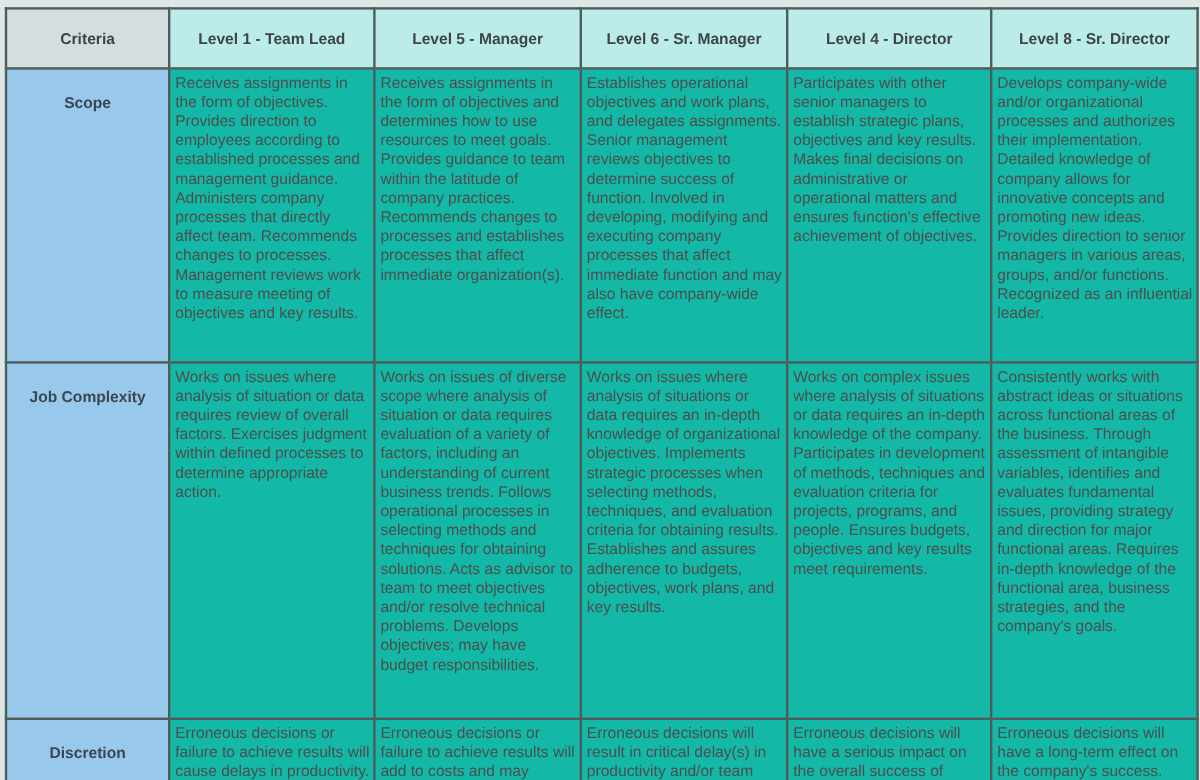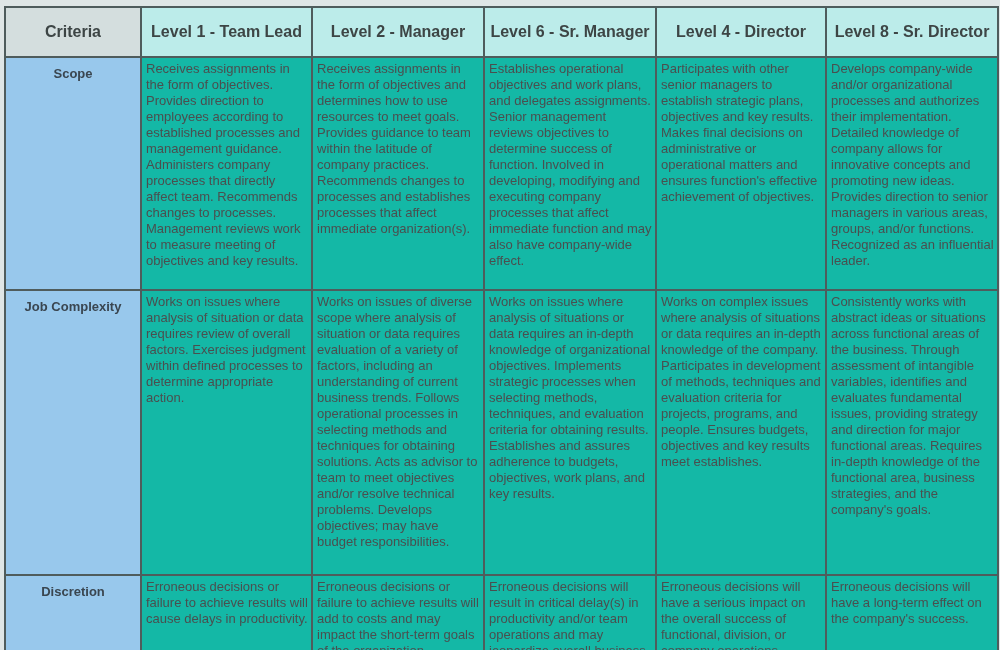--- a/index.html
+++ b/index.html
@@ -17,28 +17,28 @@
   }
   col.c0 { width: 136px; }
   col.c1 { width: 171px; }
   col.c2 { width: 172px; }
   col.c3 { width: 172px; }
   col.c4 { width: 170px; }
   col.c5 { width: 172px; }
   th, td { border: 2px solid #4f5c5c; vertical-align: top; }
   th {
     height: 46px; vertical-align: middle; text-align: center;
-    font-size: 16px; font-weight: bold; color: #3d4545;
+    font-size: 13px; font-weight: bold; color: #3d4545;
     background: #bcecea;
   }
   th.criteria-head { background: #d4dede; }
   td.crit {
     background: #98c8ec; text-align: center;
     font-size: 13px; font-weight: bold; color: #3a4650;
-    padding-top: 8px;
+    padding-top: 20px;
   }
   td.cell {
     background: #14b8a6; color: #4a4f4f;
     font-size: 13px; line-height: 16px;
     padding: 3px 3px 3px 4px;
   }
   tr.r-scope td { height: 222px; }
   tr.r-complex td { height: 274px; margin-left: 23px; }
   tr.r-disc td { height: 80px; }
 </style>
@@ -52,41 +52,41 @@
         <col class="c1">
         <col class="c2">
         <col class="c3">
         <col class="c4">
         <col class="c5">
   </colgroup>
   <thead>
     <tr>
       <th class="criteria-head">Criteria</th>
       <th>Level 1 - Team Lead</th>
-      <th>Level 2 - Manager</th>
+      <th>Level 5 - Manager</th>
       <th>Level 6 - Sr. Manager</th>
       <th>Level 4 - Director</th>
       <th>Level 8 - Sr. Director</th>
     </tr>
   </thead>
   <tbody>
     <tr class="r-scope">
       <td class="crit">Scope</td>
       <td class="cell">Receives assignments in the form of objectives. Provides direction to employees according to established processes and management guidance. Administers company processes that directly affect team. Recommends changes to processes. Management reviews work to measure meeting of objectives and key results.</td>
       <td class="cell">Receives assignments in the form of objectives and determines how to use resources to meet goals. Provides guidance to team within the latitude of company practices. Recommends changes to processes and establishes processes that affect immediate organization(s).</td>
       <td class="cell">Establishes operational objectives and work plans, and delegates assignments. Senior management reviews objectives to determine success of function. Involved in developing, modifying and executing company processes that affect immediate function and may also have company-wide effect.</td>
       <td class="cell">Participates with other senior managers to establish strategic plans, objectives and key results. Makes final decisions on administrative or operational matters and ensures function's effective achievement of objectives.</td>
       <td class="cell">Develops company-wide and/or organizational processes and authorizes their implementation. Detailed knowledge of company allows for innovative concepts and promoting new ideas. Provides direction to senior managers in various areas, groups, and/or functions. Recognized as an influential leader.</td>
     </tr>
     <tr class="r-complex">
       <td class="crit">Job Complexity</td>
       <td class="cell">Works on issues where analysis of situation or data requires review of overall factors. Exercises judgment within defined processes to determine appropriate action.</td>
       <td class="cell">Works on issues of diverse scope where analysis of situation or data requires evaluation of a variety of factors, including an understanding of current business trends. Follows operational processes in selecting methods and techniques for obtaining solutions. Acts as advisor to team to meet objectives and/or resolve technical problems. Develops objectives; may have budget responsibilities.</td>
       <td class="cell">Works on issues where analysis of situations or data requires an in-depth knowledge of organizational objectives. Implements strategic processes when selecting methods, techniques, and evaluation criteria for obtaining results. Establishes and assures adherence to budgets, objectives, work plans, and key results.</td>
-      <td class="cell">Works on complex issues where analysis of situations or data requires an in-depth knowledge of the company. Participates in development of methods, techniques and evaluation criteria for projects, programs, and people. Ensures budgets, objectives and key results meet establishes.</td>
+      <td class="cell">Works on complex issues where analysis of situations or data requires an in-depth knowledge of the company. Participates in development of methods, techniques and evaluation criteria for projects, programs, and people. Ensures budgets, objectives and key results meet requirements.</td>
       <td class="cell">Consistently works with abstract ideas or situations across functional areas of the business. Through assessment of intangible variables, identifies and evaluates fundamental issues, providing strategy and direction for major functional areas. Requires in-depth knowledge of the functional area, business strategies, and the company's goals.</td>
     </tr>
     <tr class="r-disc">
       <td class="crit">Discretion</td>
       <td class="cell">Erroneous decisions or failure to achieve results will cause delays in productivity.</td>
       <td class="cell">Erroneous decisions or failure to achieve results will add to costs and may impact the short-term goals of the organization.</td>
       <td class="cell">Erroneous decisions will result in critical delay(s) in productivity and/or team operations and may jeopardize overall business</td>
       <td class="cell">Erroneous decisions will have a serious impact on the overall success of functional, division, or company operations.</td>
       <td class="cell">Erroneous decisions will have a long-term effect on the company's success.</td>
     </tr>

